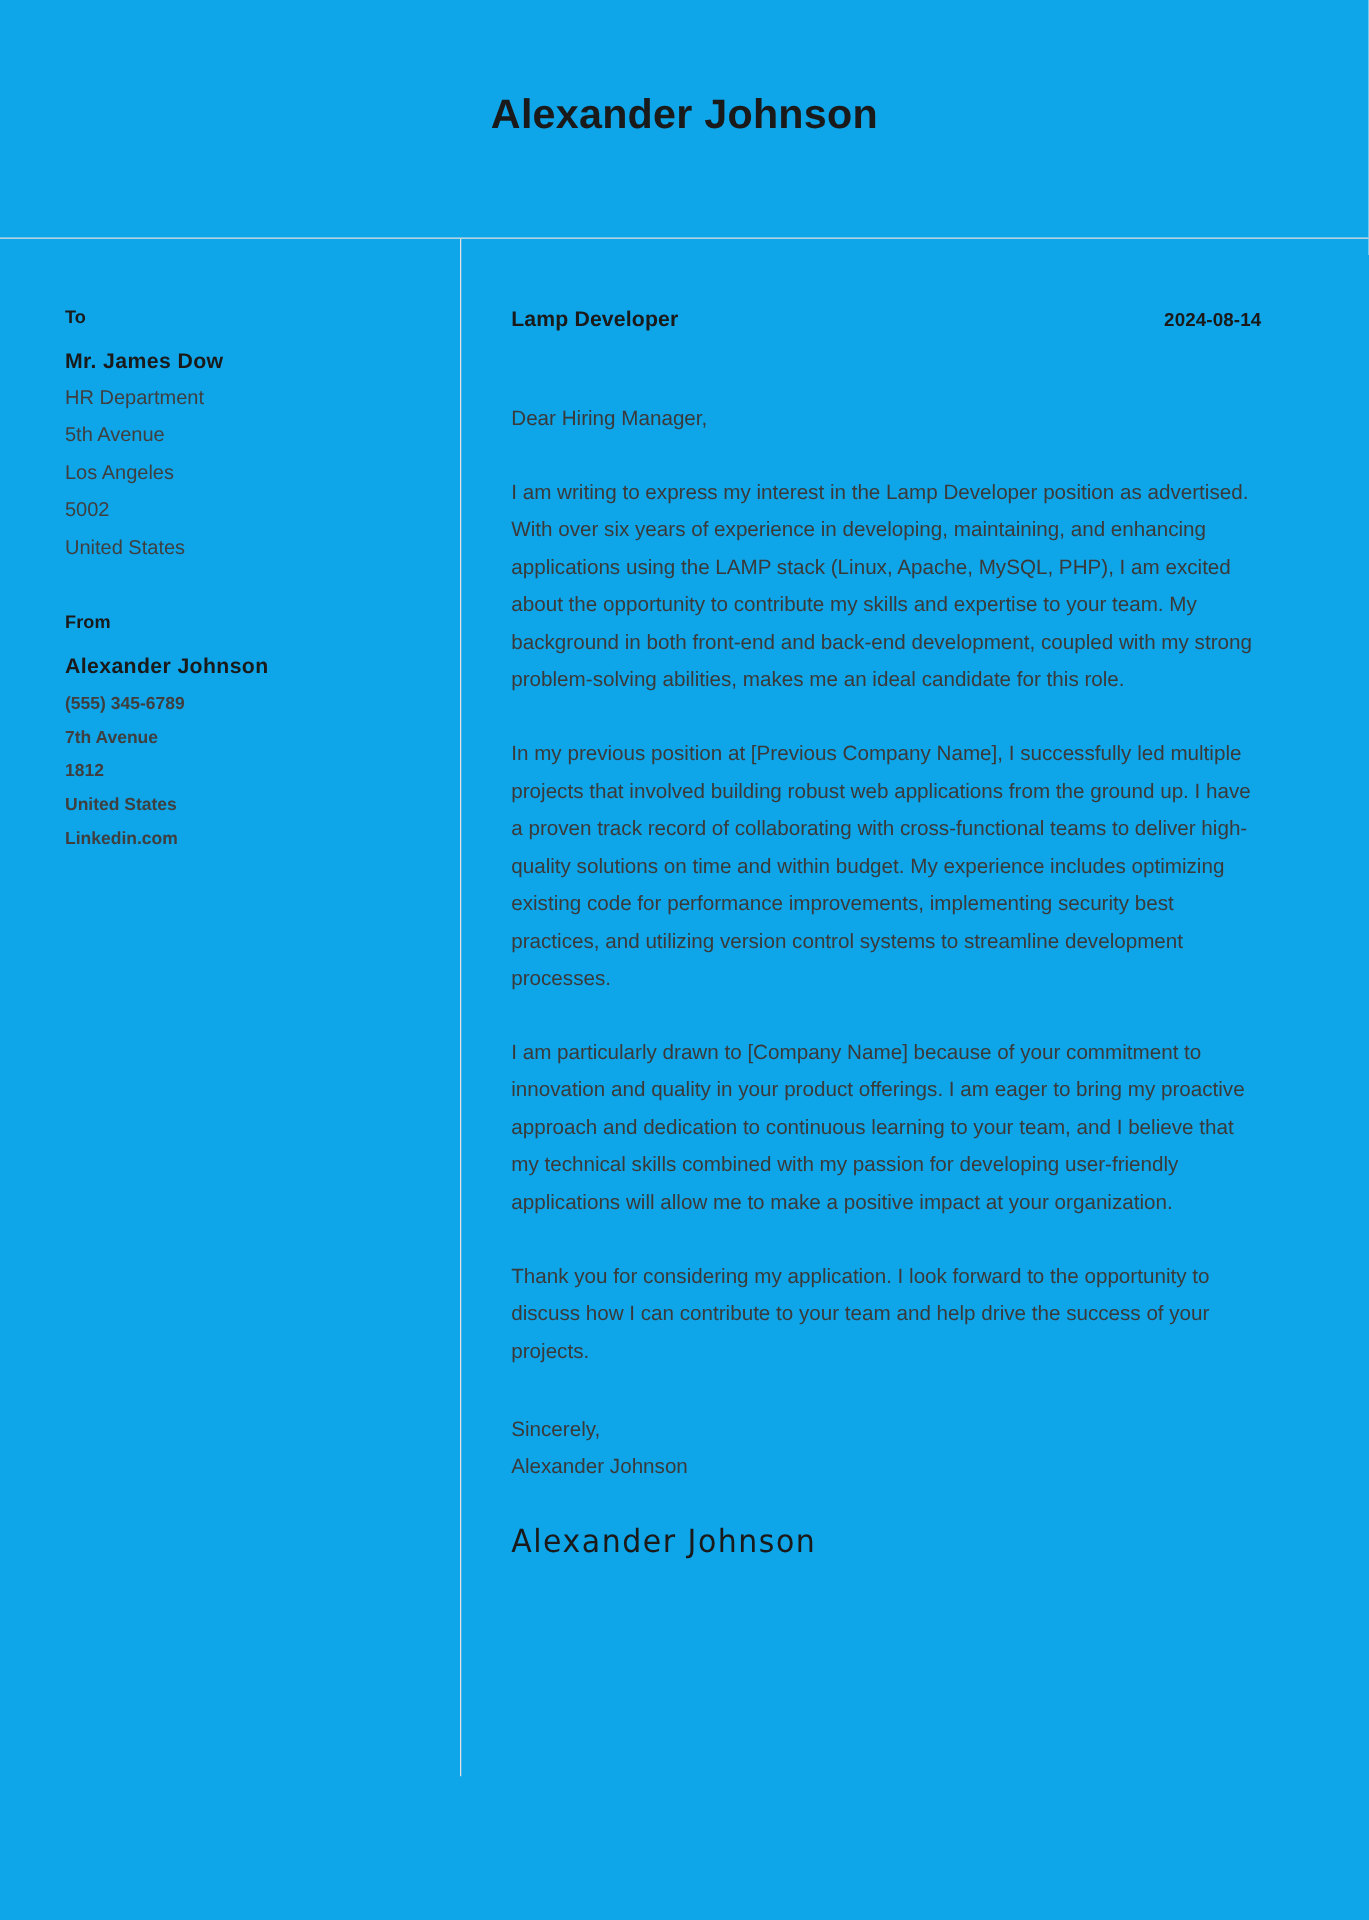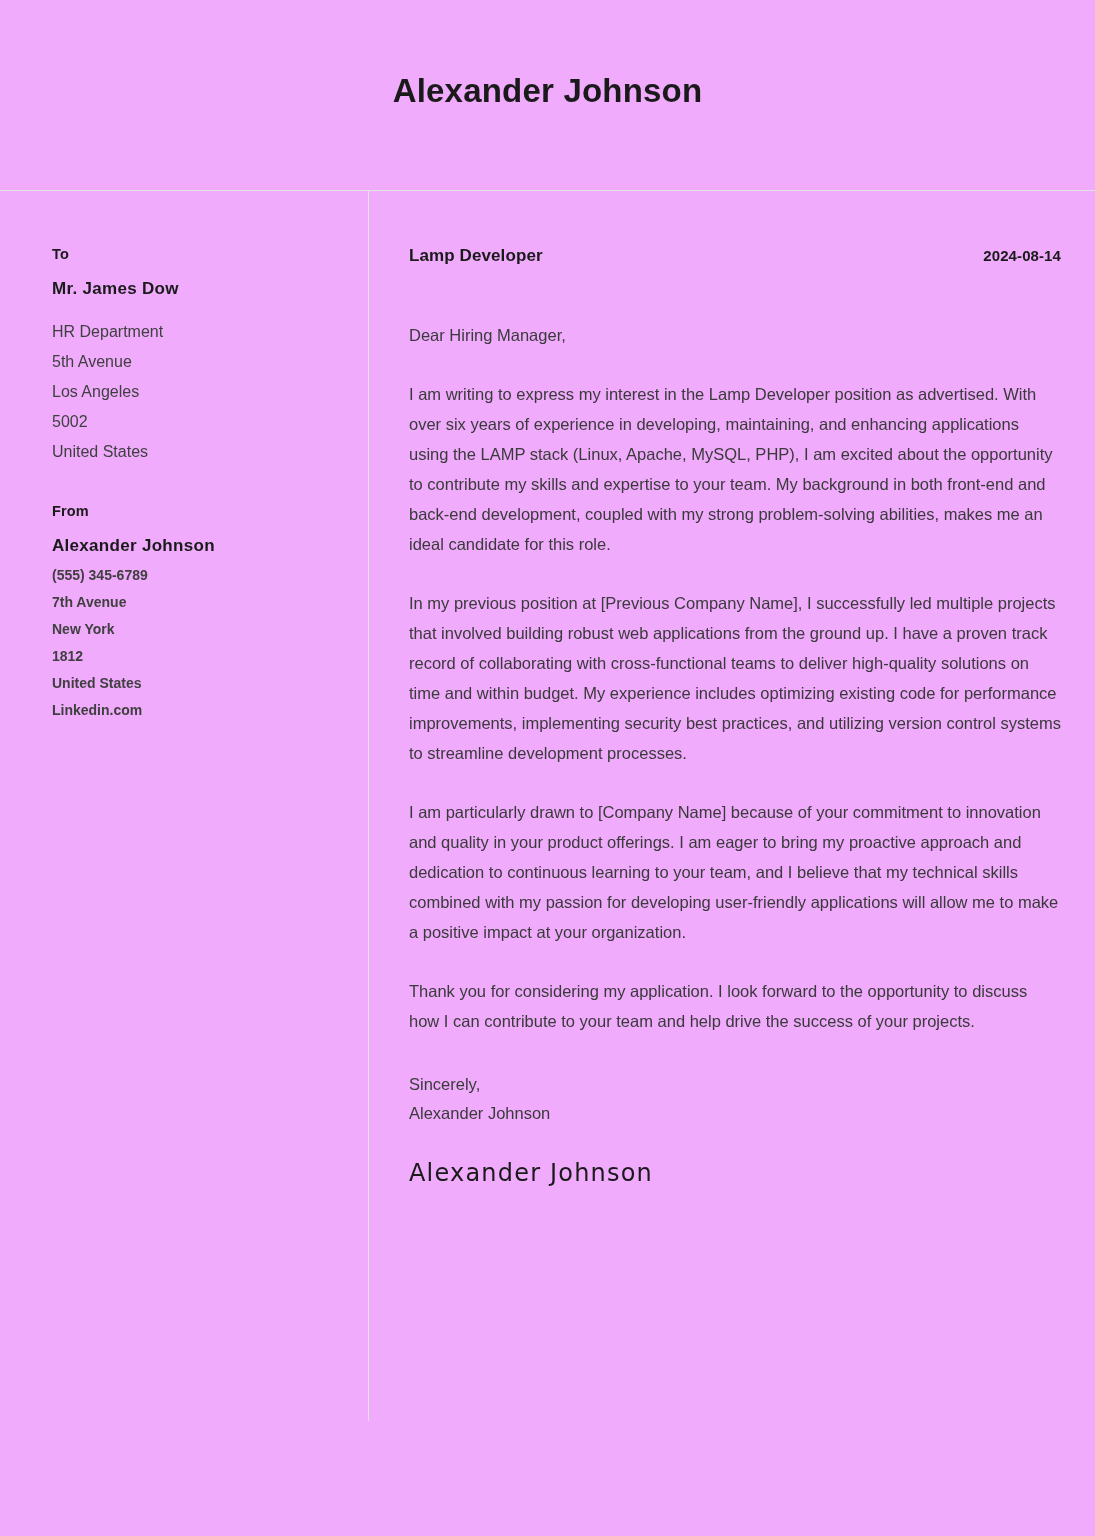--- a/index.html
+++ b/index.html
@@ -14,21 +14,21 @@
     height: 1536px;
     font-family: "Liberation Sans", sans-serif;
     color: #333333;
     -webkit-font-smoothing: antialiased;
   }
 
   .page {
     position: relative;
     width: 1095px;
     height: 1536px;
-    background: #f0abfc;
+    background: #0ea5e9;
     overflow: hidden;
   }
 
   
   .letter-header {
     height: 190px;
     display: flex;
     align-items: center;
     justify-content: center;
     padding-bottom: 8px;
@@ -81,21 +81,21 @@
     color: #1a1a1a;
     margin: 0 0 17px 0;
     letter-spacing: 0.1px;
   }
 
   .recipient-name {
     font-size: 17px;
     font-weight: bold;
     color: #1a1a1a;
     letter-spacing: 0.3px;
-    margin-bottom: 18px;
+    margin-bottom: 5px;
     white-space: nowrap;
   }
 
   .to-lines {
     font-size: 16px;
     line-height: 30px;
     color: #3f3f3f;
   }
   .to-lines .addr-line { white-space: nowrap; }
 
@@ -113,21 +113,21 @@
   .from-lines {
     font-size: 14px;
     line-height: 27px;
     color: #3f3f3f;
   }
   .from-lines .addr-line { white-space: nowrap; font-weight: bold; }
 
   
   .content {
     flex: 1 1 auto;
-    padding: 56px 34px 0 41px;
+    padding: 56px 86px 0 41px;
     min-width: 0;
   }
 
   .content-topbar {
     display: flex;
     align-items: baseline;
     justify-content: space-between;
     margin-bottom: 54px;
   }
   .job-title {
@@ -203,21 +203,20 @@
           <div class="addr-line">United States</div>
         </div>
       </section>
 
       <section class="from-block">
         <div class="block-heading">From</div>
         <div class="sender-name">Alexander Johnson</div>
         <div class="from-lines">
           <div class="addr-line">(555) 345-6789</div>
           <div class="addr-line">7th Avenue</div>
-          <div class="addr-line">New York</div>
           <div class="addr-line">1812</div>
           <div class="addr-line">United States</div>
           <div class="addr-line">Linkedin.com</div>
         </div>
       </section>
 
     </aside>
 
     <main class="content">
 

